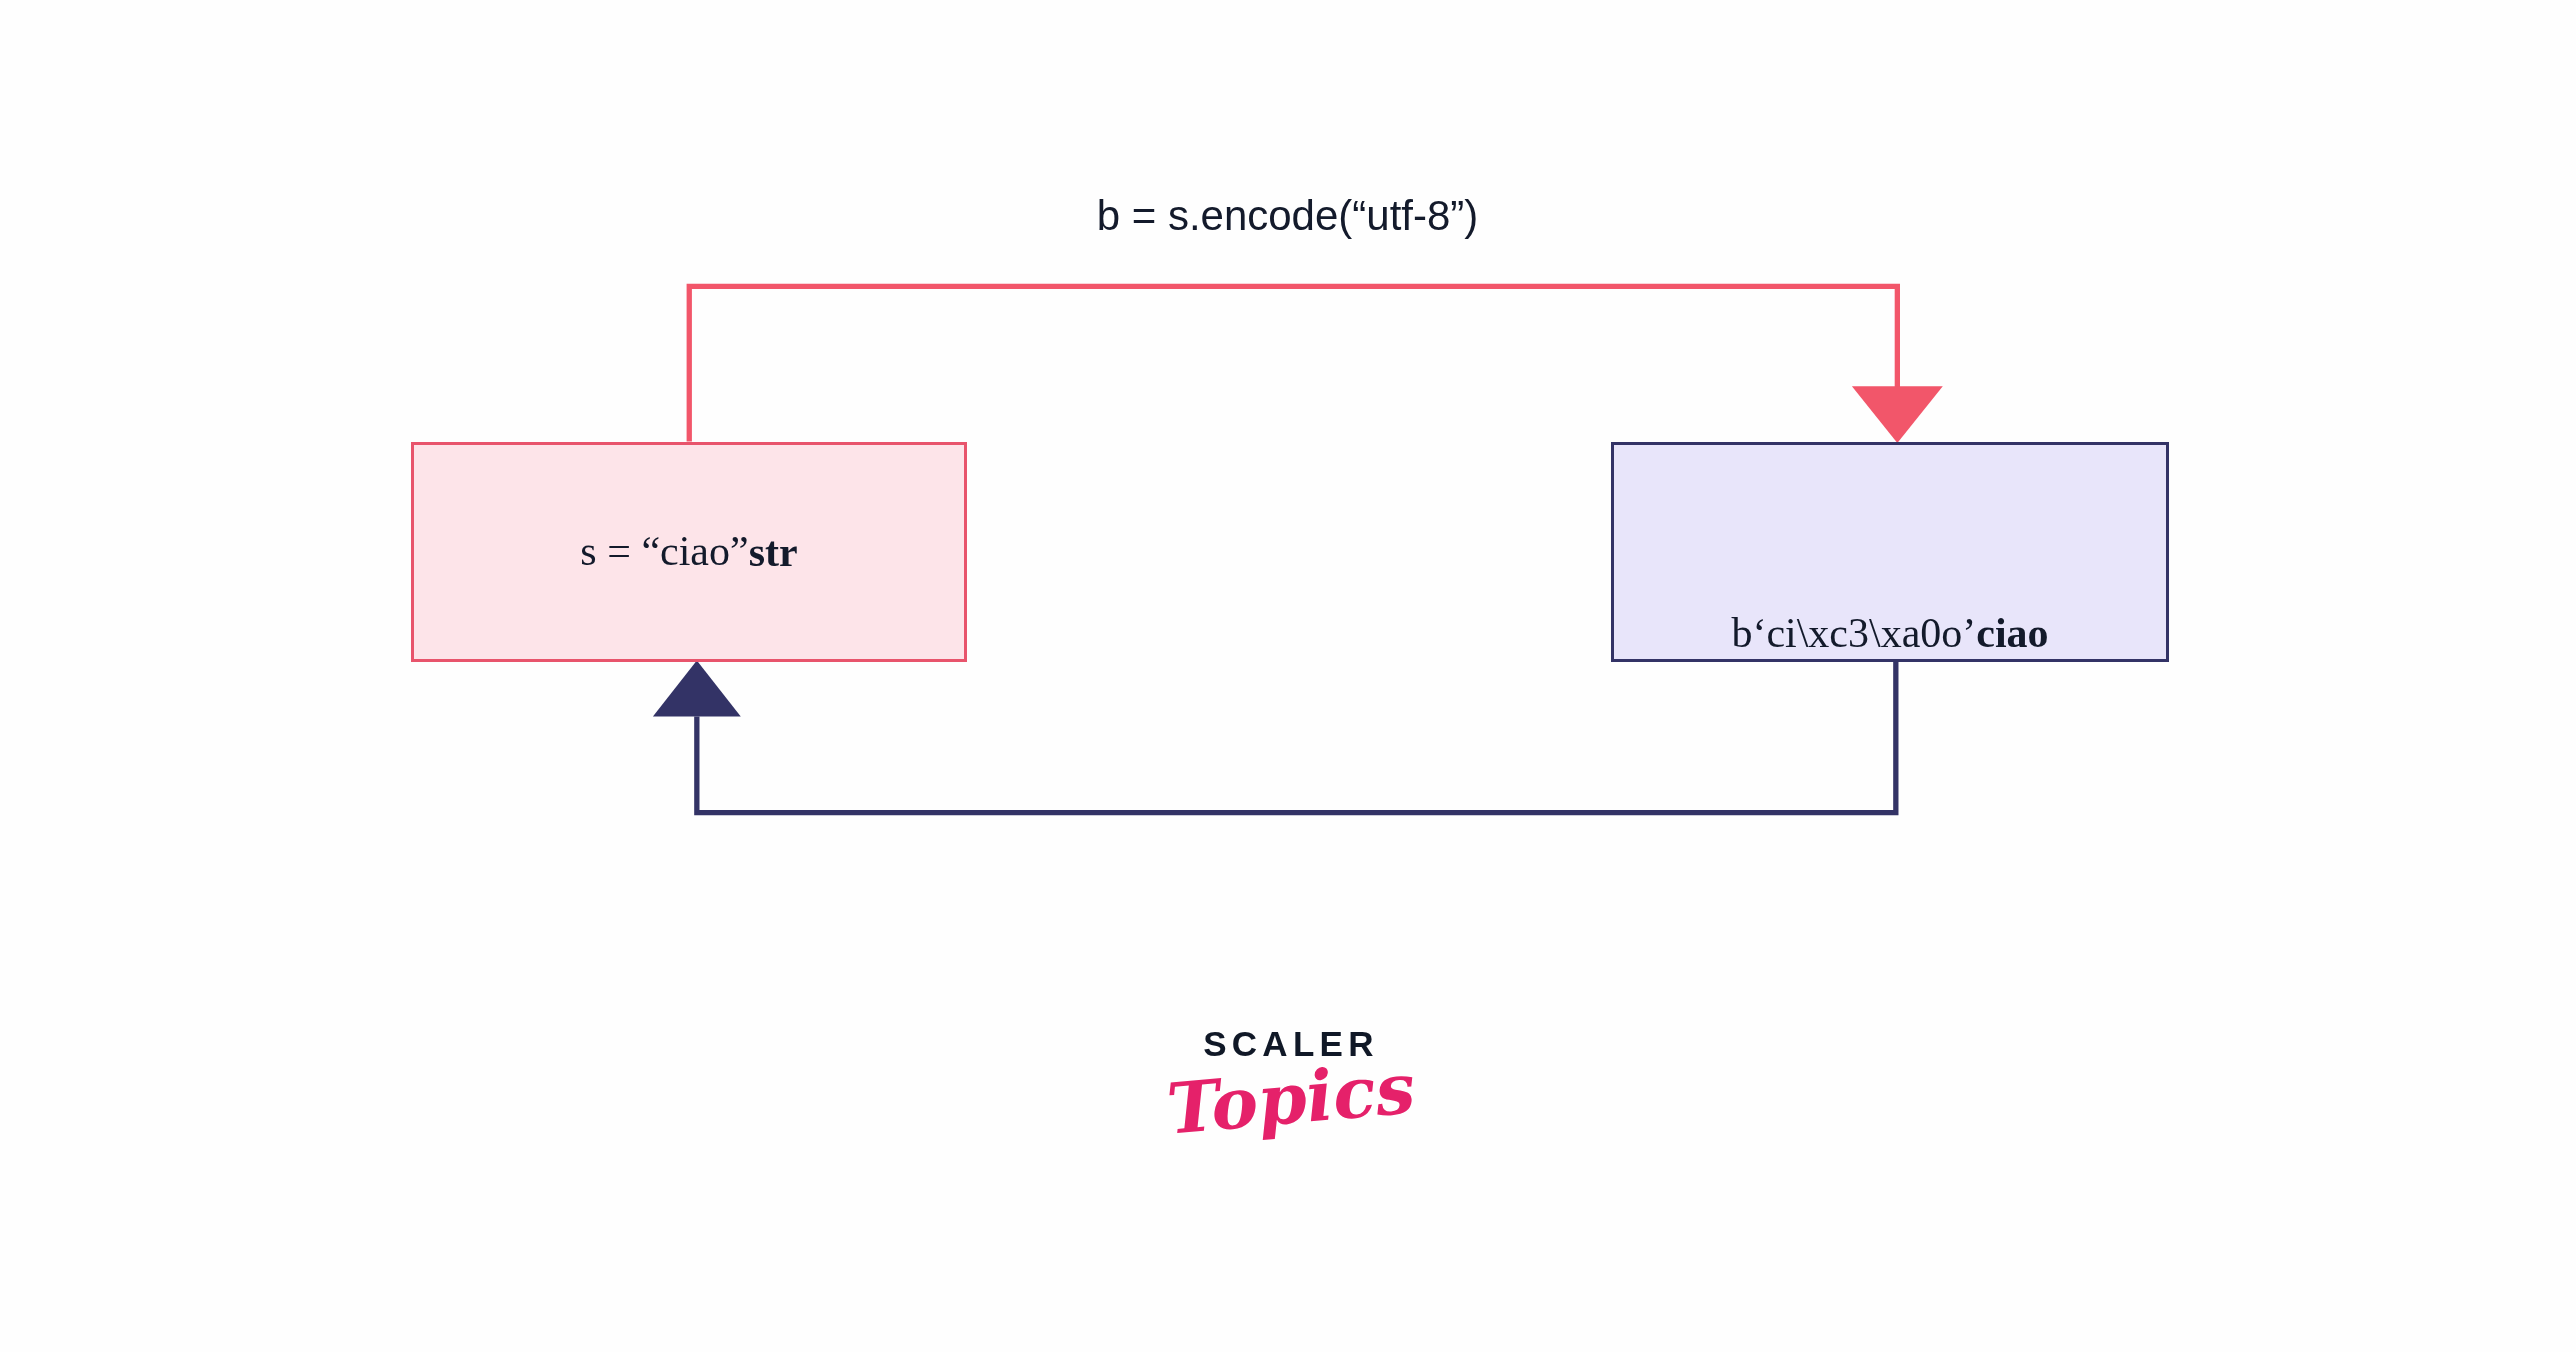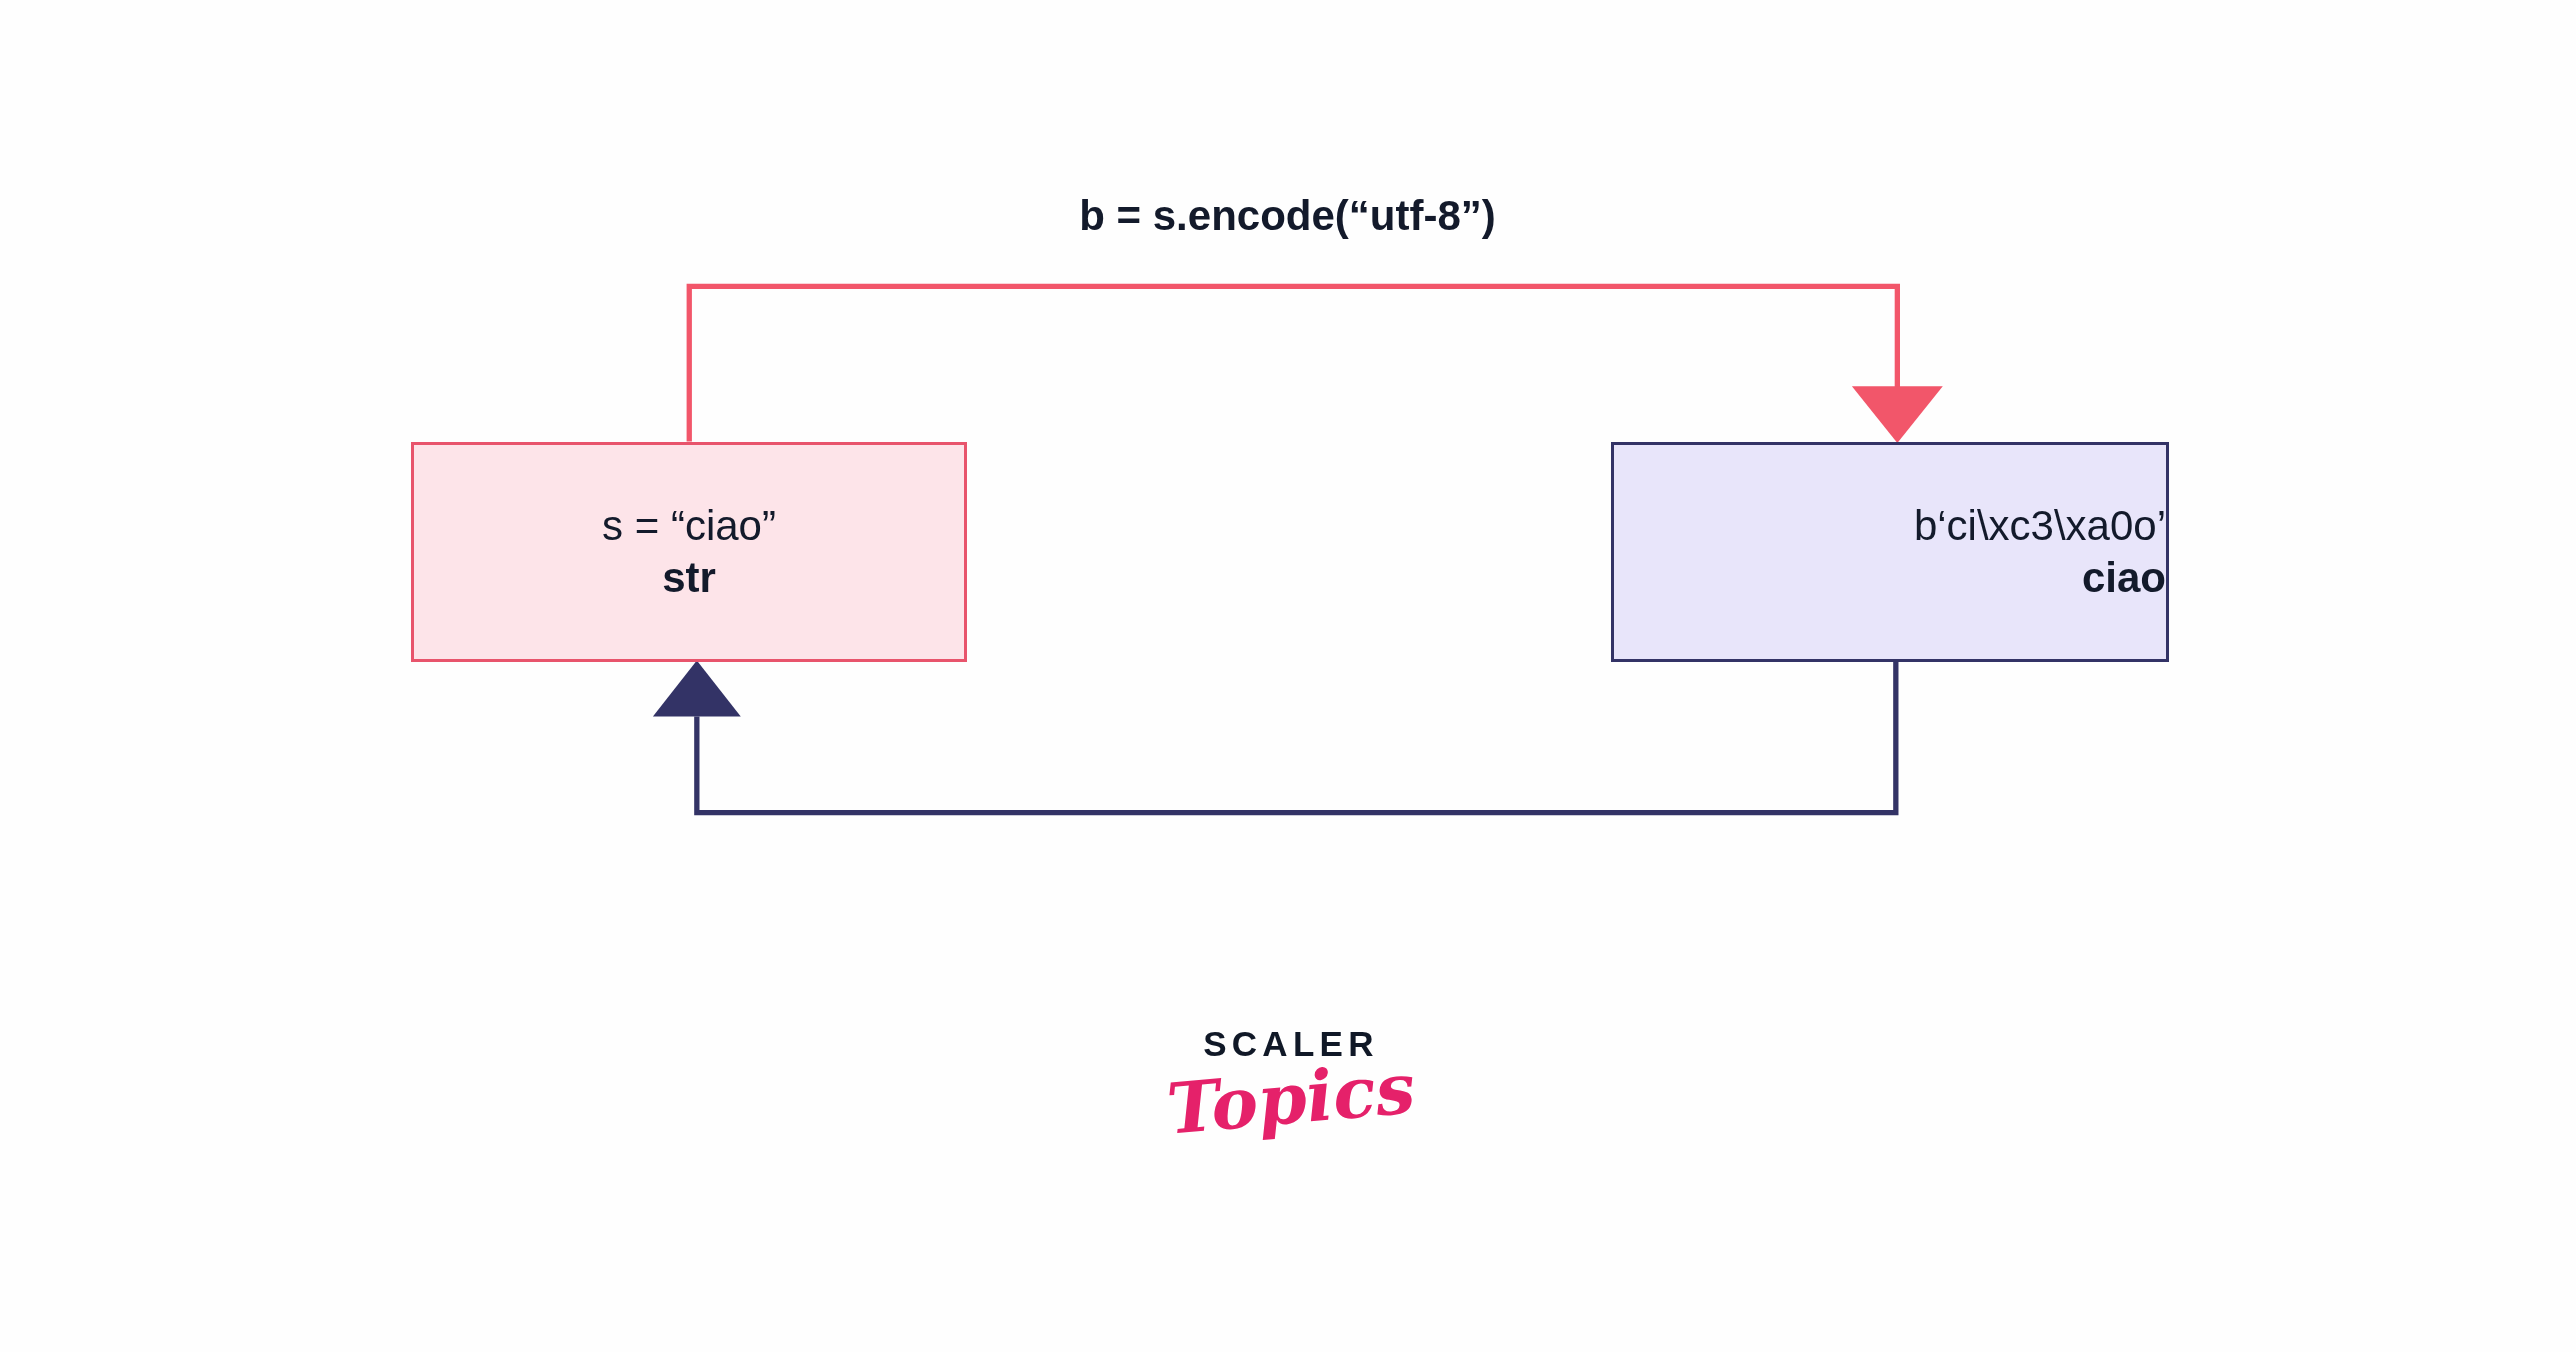--- a/index.html
+++ b/index.html
@@ -28,24 +28,25 @@
     top: 0;
     width: 2576px;
     height: 1352px;
   }
 
   
   .node {
     position: absolute;
     box-sizing: border-box;
     display: flex;
-    flex-direction: column;
+    flex-direction: row;
     align-items: center;
     justify-content: center;
     text-align: center;
+    font-family: Liberation Serif, serif;
   }
 
   .node-line {
     color: #131a2b;
     line-height: 1.18;
     white-space: nowrap;
   }
   .node-line.value {
     font-size: 42px;
     font-weight: 400;
@@ -81,21 +82,20 @@
     color: #131a2b;
     font-size: 42px;
     font-weight: 400;
     white-space: nowrap;
     text-align: center;
   }
   #label-encode {
     left: 833px;
     top: 192px;
     width: 909px;
-    font-weight: bold;
   }
   #label-decode {
     left: 833px;
     top: 836px;
     width: 909px;
   }
 
   
   #brand {
     position: absolute;

